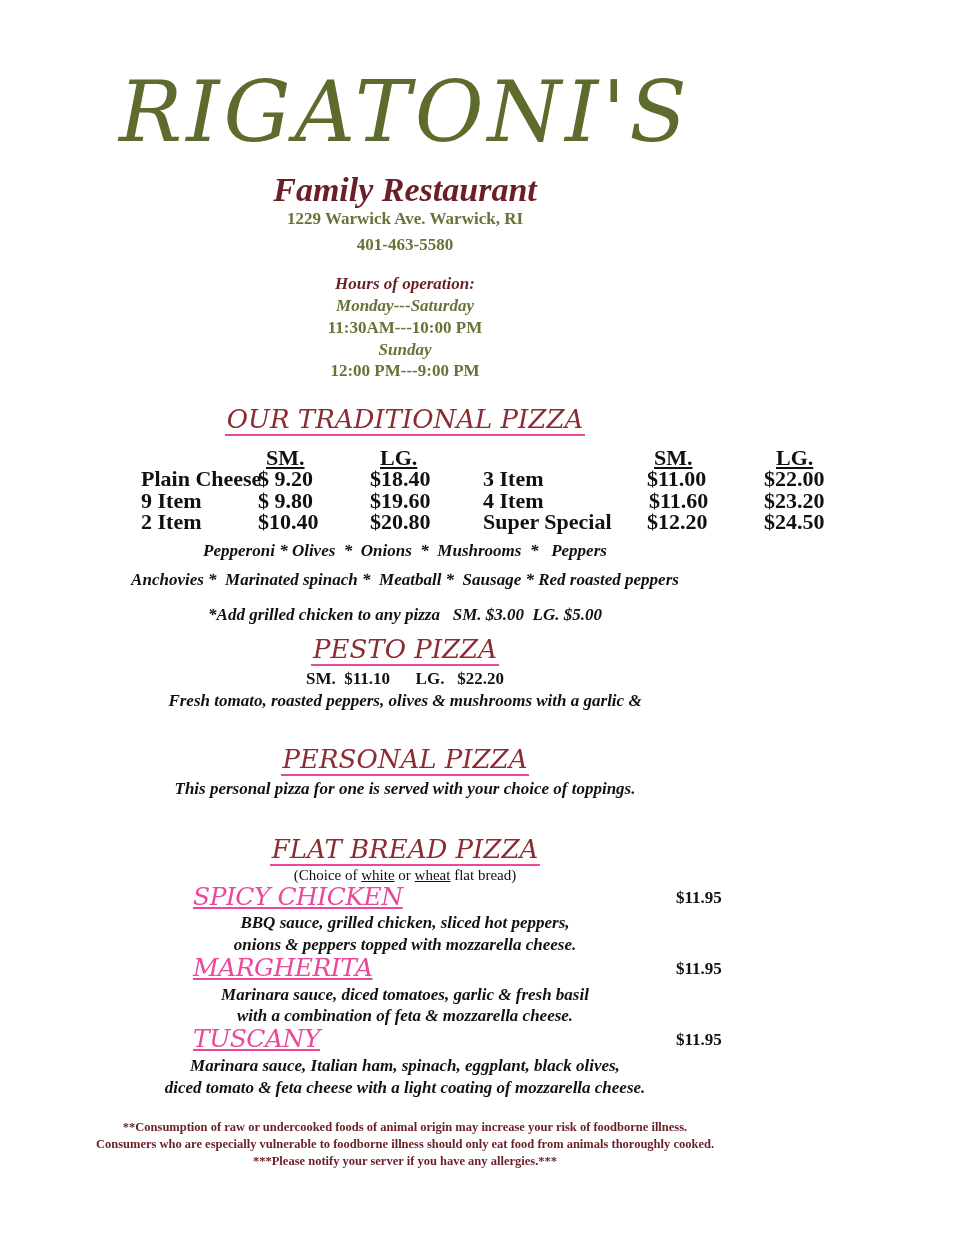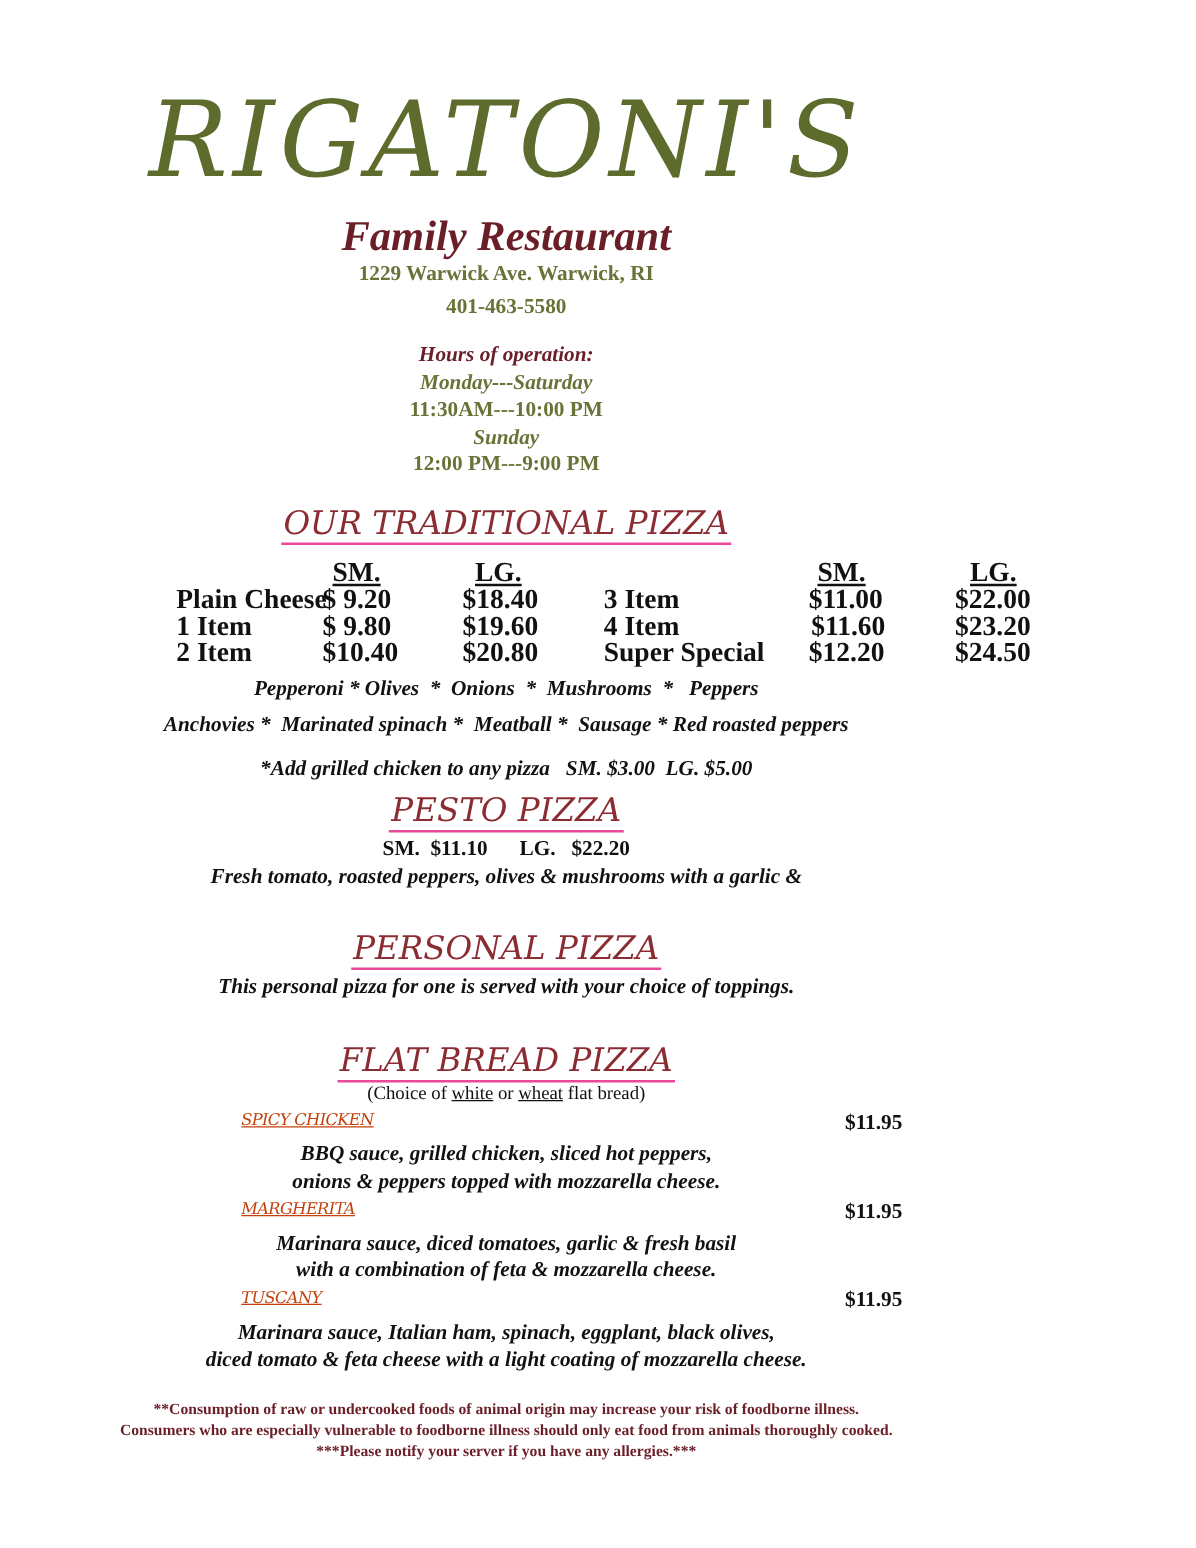--- a/index.html
+++ b/index.html
@@ -12,21 +12,21 @@
   .addr { top: 208px; font-size: 17px; line-height: 21px; }
   .phone { top: 234px; font-size: 17px; line-height: 21px; }
   .hours-label { top: 273px; font-size: 17px; font-weight: bold; font-style: italic; color: #6a1f28; line-height: 21px; }
   .hours-line { font-size: 17px; line-height: 21px; }
   .it { font-style: italic; }
   .section-title { font-family: "DejaVu Serif", serif; font-style: italic; color: #8b2c33; font-size: 26px; line-height: 32px; }
   .section-title span { border-bottom: 2px solid #ec4899; padding: 0 2px 0 2px; }
   .pz { position: absolute; font-weight: bold; font-size: 22px; line-height: 21px; }
   .hdr { text-decoration: underline; }
   .ital-b { font-weight: bold; font-style: italic; font-size: 17px; line-height: 22px; }
-  .flat-name { position: absolute; left: 193px; font-family: "DejaVu Serif", serif; font-style: italic; font-size: 13px; text-decoration: underline; line-height: 22px; color: #c2410c; letter-spacing: -0.5px; }
+  .flat-name { position: absolute; left: 193px; font-family: "DejaVu Serif", serif; font-style: italic; font-size: 25px; text-decoration: underline; line-height: 22px; color: #ec4899; letter-spacing: -0.5px; }
   .flat-price { position: absolute; left: 676px; font-weight: bold; font-size: 17px; line-height: 22px; text-align: right; }
   .disclaimer { font-weight: bold; color: #6a1f28; font-size: 12.5px; line-height: 16px; }
   .small { font-size: 15px; line-height: 18px; }
   .u { text-decoration: underline; }
 </style>
 </head>
 <body>
 
 <div class="page">
 
@@ -46,21 +46,21 @@
   <div>
     <div class="pz hdr" style="left:266px;top:447px">SM.</div>
     <div class="pz hdr" style="left:380px;top:447px">LG.</div>
     <div class="pz hdr" style="left:654px;top:447px">SM.</div>
     <div class="pz hdr" style="left:776px;top:447px">LG.</div>
 
     <div class="pz" style="left:141px;top:468px">Plain Cheese</div>
     <div class="pz" style="left:258px;top:468px">$ 9.20</div>
     <div class="pz" style="left:370px;top:468px">$18.40</div>
 
-    <div class="pz" style="left:141px;top:490px">1 Item</div>
+    <div class="pz" style="left:141px;top:490px">9 Item</div>
     <div class="pz" style="left:258px;top:490px">$ 9.80</div>
     <div class="pz" style="left:370px;top:490px">$19.60</div>
 
     <div class="pz" style="left:141px;top:511px">2 Item</div>
     <div class="pz" style="left:258px;top:511px">$10.40</div>
     <div class="pz" style="left:370px;top:511px">$20.80</div>
 
     <div class="pz" style="left:483px;top:468px">3 Item</div>
     <div class="pz" style="left:647px;top:468px">$11.00</div>
     <div class="pz" style="left:764px;top:468px">$22.00</div>

